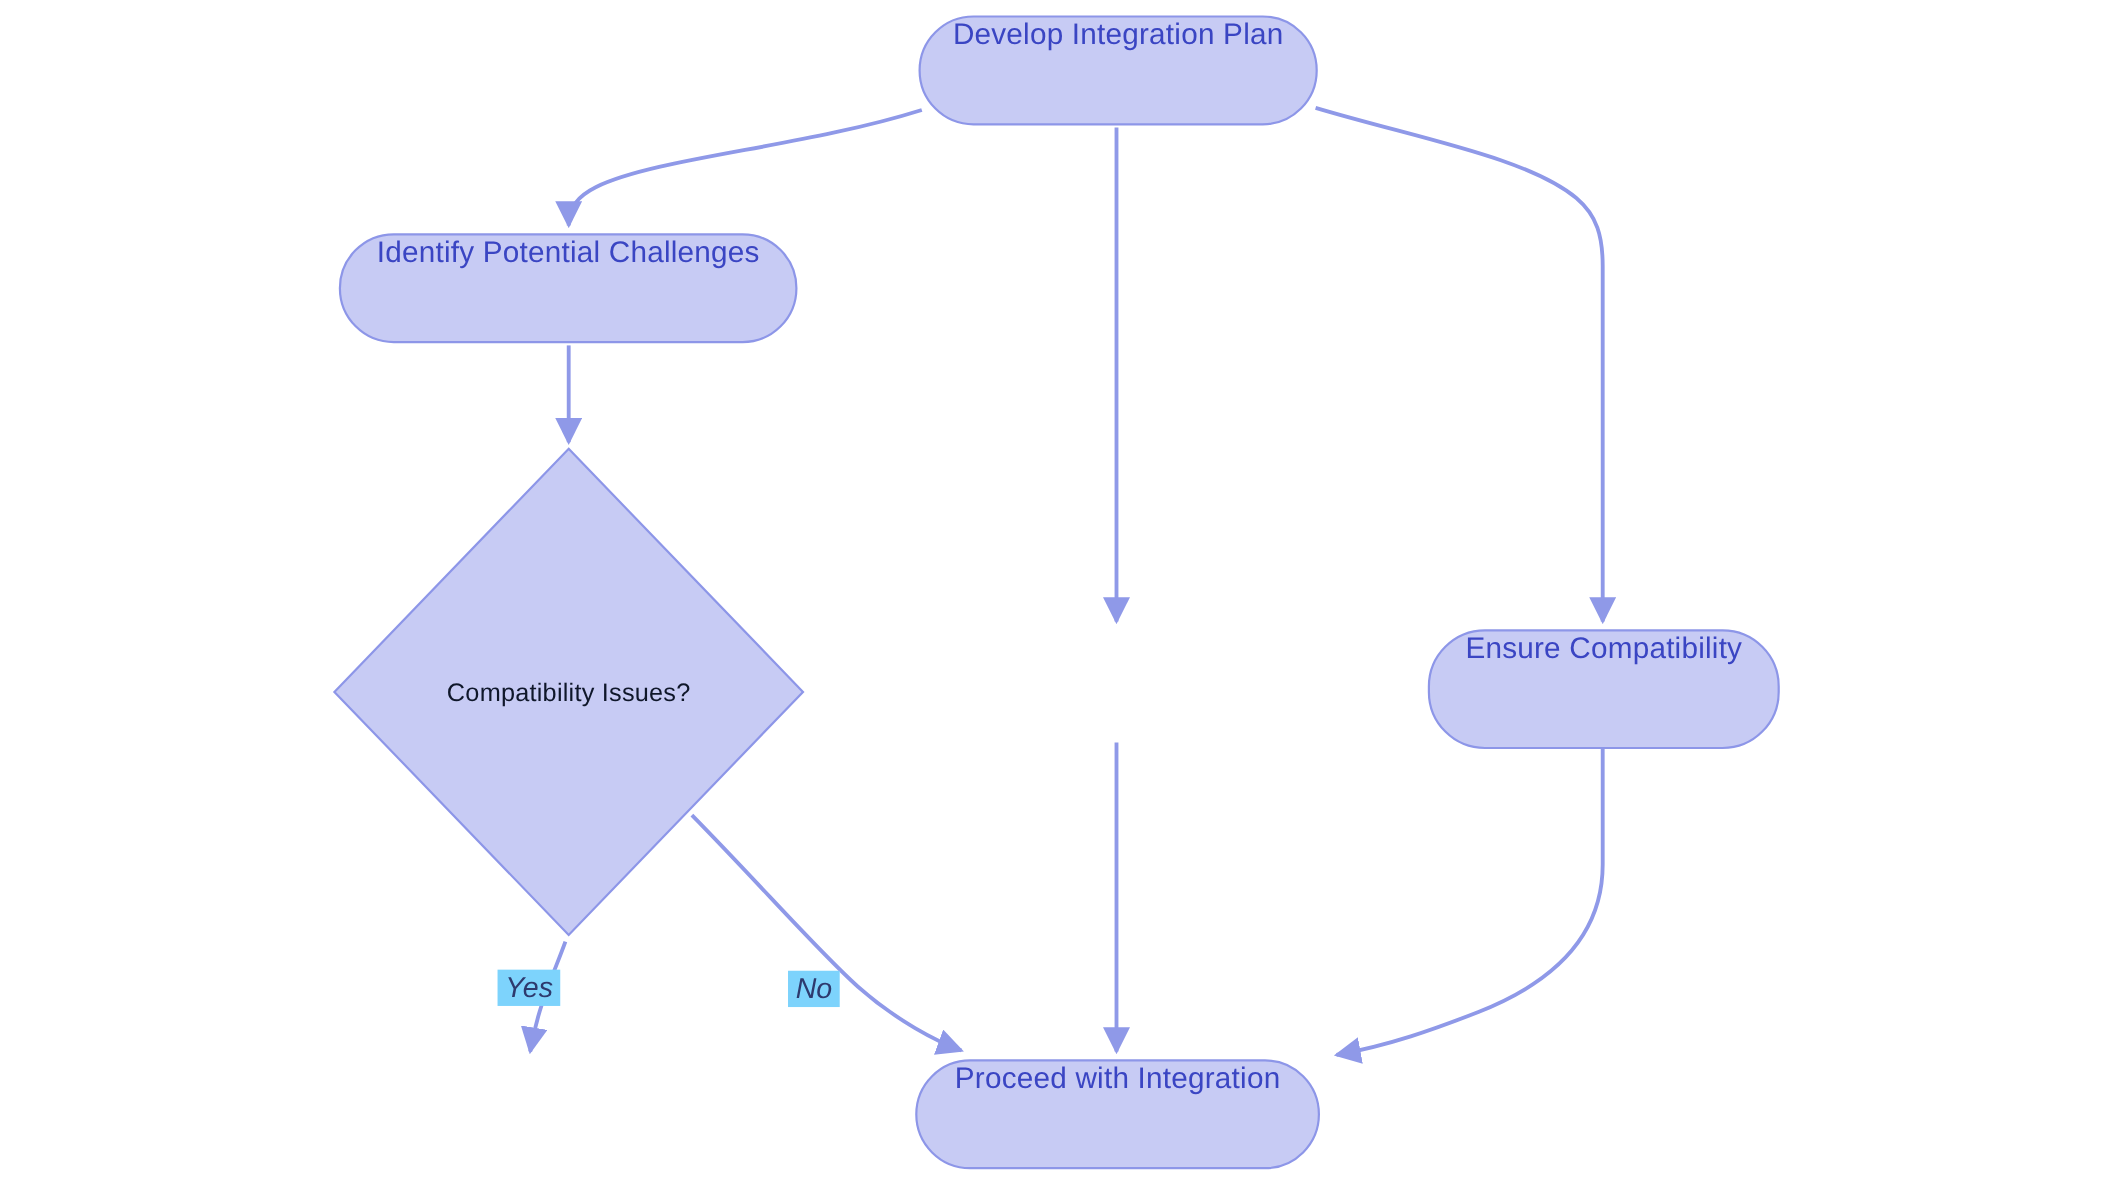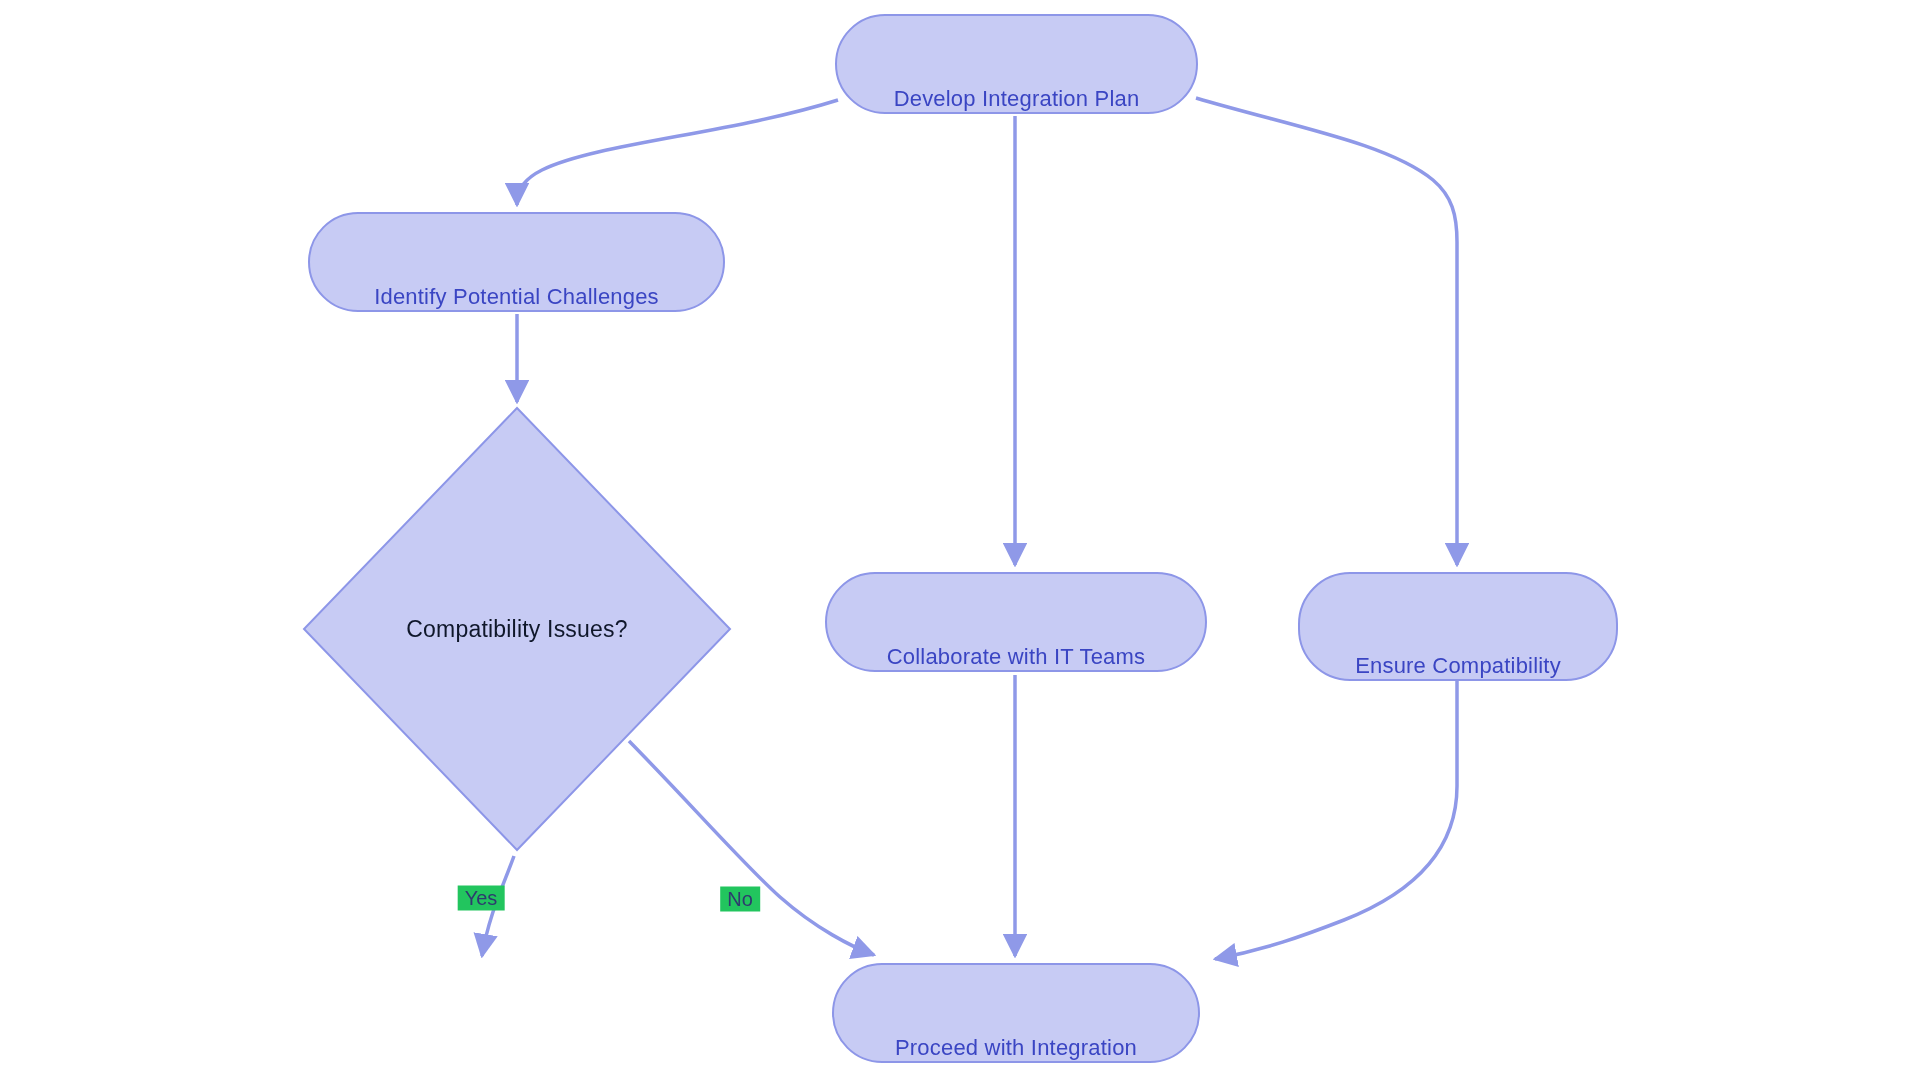--- a/index.html
+++ b/index.html
@@ -23,45 +23,46 @@
     width: 1920px;
     height: 1083px;
   }
   .node {
     position: absolute;
     box-sizing: border-box;
     background: #c7cbf4;
     border: 2px solid #8d96e8;
     border-radius: 52px;
     display: flex;
-    align-items: flex-end;
+    align-items: flex-start;
     justify-content: center;
     color: #3a45c3;
-    font-size: 22px;
+    font-size: 27px;
     letter-spacing: 0.2px;
     white-space: nowrap;
   }
   .diamond-label {
     position: absolute;
     display: flex;
     align-items: center;
     justify-content: center;
     color: #0f172a;
     font-size: 23px;
     letter-spacing: 0.2px;
     white-space: nowrap;
   }
   .edge-label {
     position: absolute;
     transform: translate(-50%, -50%);
-    background: #22c55e;
+    background: #7dd3fc;
     color: #2e3a6e;
-    font-size: 20px;
+    font-size: 26px;
     padding: 1px 7px;
     white-space: nowrap;
+    font-style: italic;
   }
 </style>
 </head>
 <body>
 
 <div id="canvas">
 
   <svg id="edges" viewBox="0 0 1920 1083" xmlns="http://www.w3.org/2000/svg">
     <defs>
       <marker id="arrow" viewBox="0 0 10 10" refX="9" refY="5" markerWidth="7" markerHeight="7" orient="auto-start-reverse">
@@ -93,23 +94,20 @@
   </div>
 
   <div class="node" style="left:308px; top:212px; width:417px; height:100px;">
     <span>Identify Potential Challenges</span>
   </div>
 
   <div class="diamond-label" style="left:357px; top:607px; width:320px; height:44px;">
     <span>Compatibility Issues?</span>
   </div>
 
-  <div class="node" style="left:825px; top:572px; width:382px; height:100px;">
-    <span>Collaborate with IT Teams</span>
-  </div>
 
   <div class="node" style="left:1298px; top:572px; width:320px; height:109px;">
     <span>Ensure Compatibility</span>
   </div>
 
 
   <div class="node" style="left:832px; top:963px; width:368px; height:100px;">
     <span>Proceed with Integration</span>
   </div>
 

